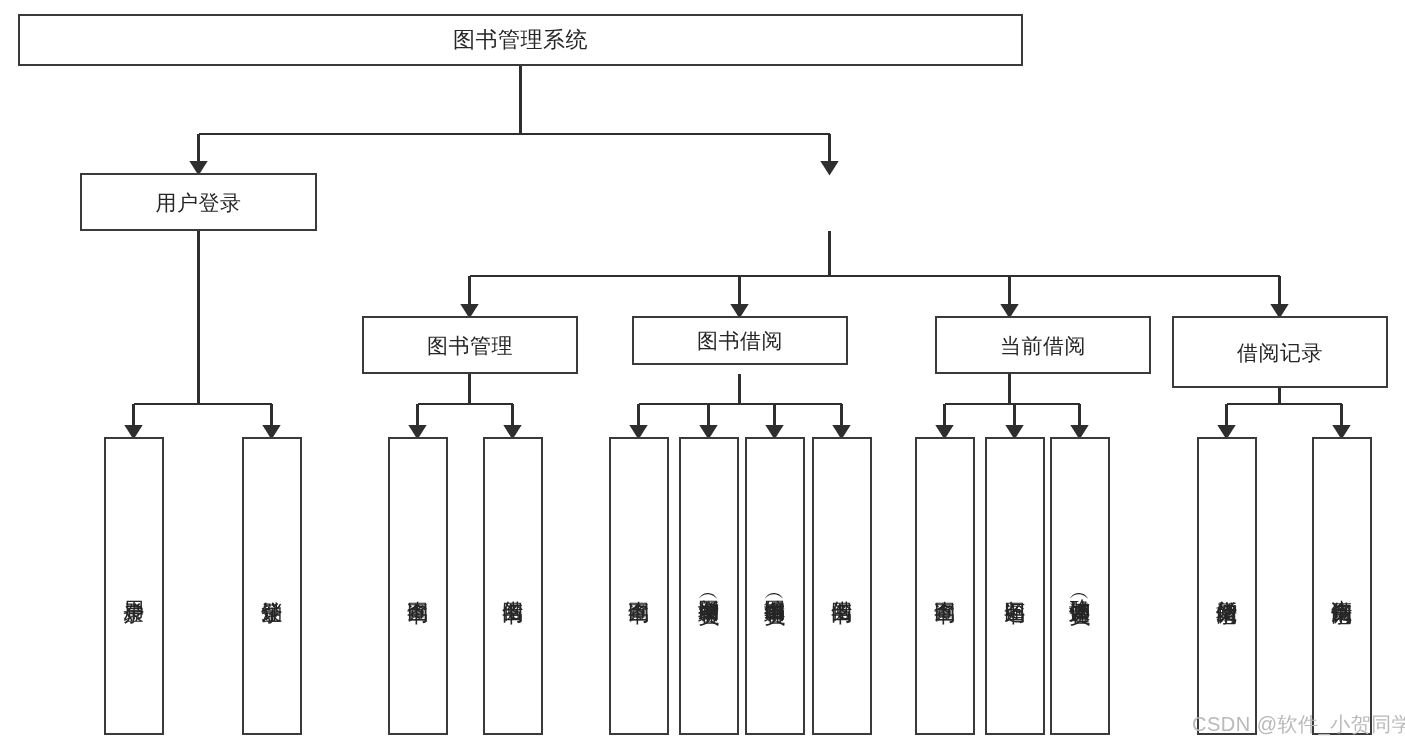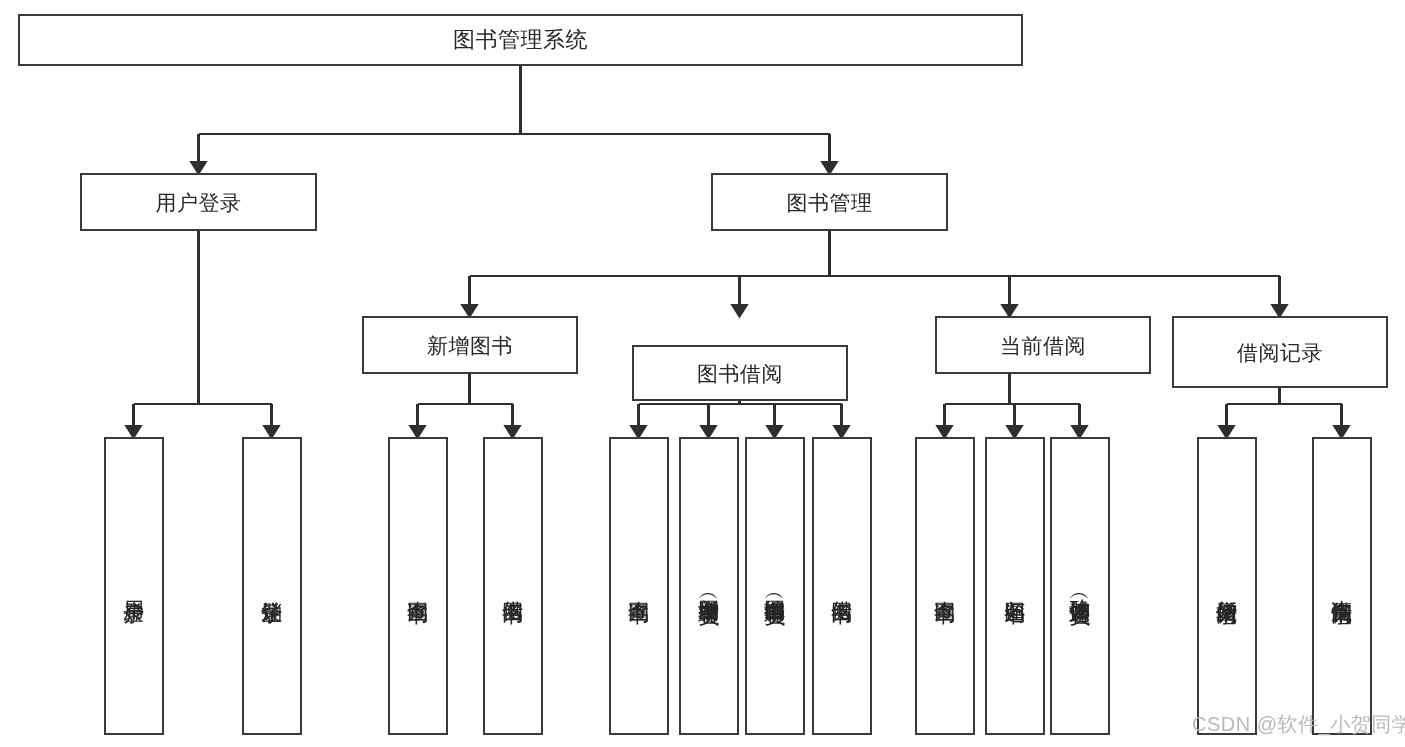--- a/index.html
+++ b/index.html
@@ -131,28 +131,25 @@
     </g>
   </svg>
 
   <div class="node horiz root" style="left:18px; top:14px; width:1005px; height:52px;">
     <span class="node-label">图书管理系统</span>
   </div>
 
   <div class="node horiz" style="left:80px; top:173px; width:237px; height:58px;">
     <span class="node-label">用户登录</span>
   </div>
-  <div class="node horiz" style="left:711px; top:173px; width:237px; height:58px;">
+
+  <div class="node horiz" style="left:362px; top:316px; width:216px; height:58px;">
     <span class="node-label">图书管理</span>
   </div>
-
-  <div class="node horiz" style="left:362px; top:316px; width:216px; height:58px;">
-    <span class="node-label">新增图书</span>
-  </div>
-  <div class="node horiz" style="left:632px; top:316px; width:216px; height:56px;margin-top:29px;">
+  <div class="node horiz" style="left:632px; top:316px; width:216px; height:49px;">
     <span class="node-label">图书借阅</span>
   </div>
   <div class="node horiz" style="left:935px; top:316px; width:216px; height:58px;">
     <span class="node-label">当前借阅</span>
   </div>
   <div class="node horiz" style="left:1172px; top:316px; width:216px; height:72px;">
     <span class="node-label">借阅记录</span>
   </div>
 
   <div class="node vert" style="left:104px; top:437px; width:60px; height:298px;">

